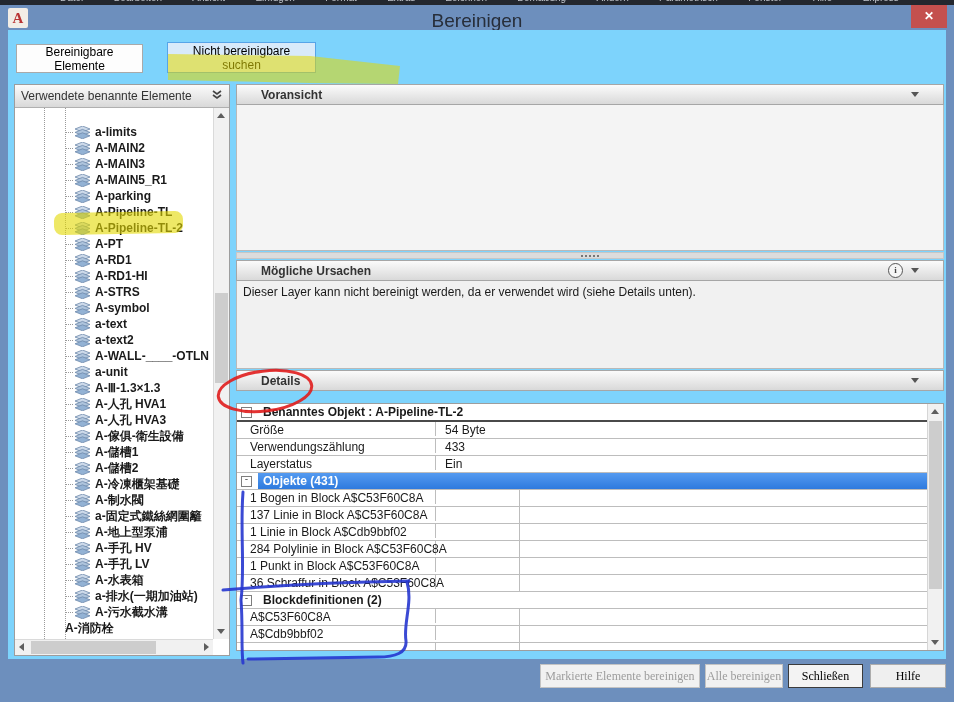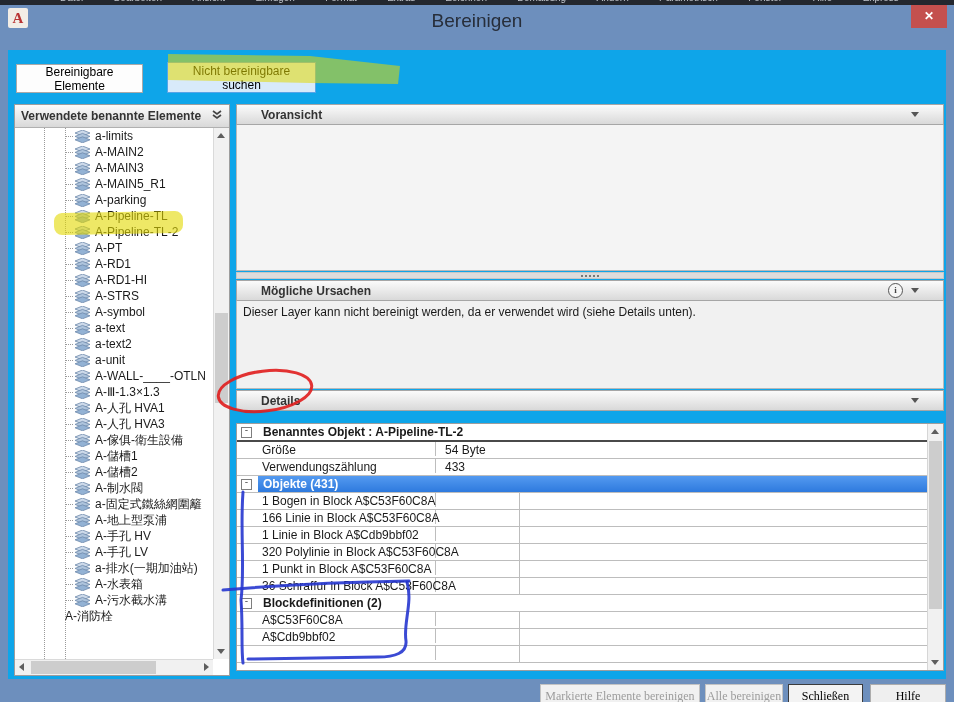--- a/index.html
+++ b/index.html
@@ -11,34 +11,34 @@
   #menubar span{font-size:10px;color:#c2c6cd;margin-top:-8px;white-space:nowrap;}
   
   #titlebar{position:absolute;left:0;top:5px;width:954px;height:25px;}
   #title{position:absolute;left:0;right:0;top:5px;text-align:center;font-size:19px;color:#272e3a;}
   #logo{position:absolute;left:8px;top:3px;width:20px;height:20px;background:#f2ede6;border-radius:2px;
         text-align:center;font-weight:bold;font-size:15px;line-height:20px;color:#b93434;
         font-family:"Liberation Serif",serif;}
   #closebtn{position:absolute;left:911px;top:0px;width:36px;height:23px;background:#c4504e;
             color:#fff;text-align:center;font-size:12px;line-height:23px;font-weight:bold;cursor:pointer;}
   
-  #client{position:absolute;left:8px;top:30px;width:938px;height:629px;background:#0ea5e9;margin-top:20px;}
+  #client{position:absolute;left:8px;top:30px;width:938px;height:629px;background:#7dd3fc;}
   
   .tabbtn{position:absolute;box-sizing:border-box;font-size:12px;display:flex;align-items:center;
           justify-content:center;cursor:pointer;}
   #tab1{left:8px;top:14px;width:127px;height:29px;background:#fdfdfd;border:1px solid #a9a9a9;}
   #tab2{left:159px;top:12px;width:149px;height:31px;background:#d8eafa;border:1px solid #56a4e8;}
   
   #treepanel{position:absolute;left:6px;top:54px;width:216px;height:572px;background:#fff;
              border:1px solid #9d9d9d;box-sizing:border-box;}
   .phead{background:linear-gradient(#fbfbfb,#d9d9d9);border-bottom:1px solid #b0b0b0;
-         font-weight:bold;font-size:12px;color:#333;display:flex;align-items:center;padding:0 6px;}
+         font-weight:normal;font-size:12px;color:#333;display:flex;align-items:center;padding:0 6px;}
   #treehead{height:22px;}
   #treehead .spacer{flex:1;}
-  #treeview{position:absolute;left:0;top:23px;right:16px;bottom:16px;overflow:hidden;padding-top:0;}
+  #treeview{position:absolute;left:0;top:23px;right:16px;bottom:16px;overflow:hidden;padding-top:16px;font-weight:bold;}
   .vdots{position:absolute;top:0;bottom:0;width:0;border-left:1px dotted #9a9a9a;}
   .titem{height:16px;display:flex;align-items:center;padding-left:50px;white-space:nowrap;cursor:default;}
   .titem .hdots{width:8px;height:0;border-top:1px dotted #9a9a9a;margin-right:1px;}
   .titem svg{flex:0 0 auto;margin-right:4px;}
   .tlabel{font-size:12px;}
   
   .sb{background:#f1f1f1;position:absolute;}
   .sbthumb{position:absolute;background:#cdcdcd;}
   .sbarrow{position:absolute;width:0;height:0;}
   .up{border-left:4px solid transparent;border-right:4px solid transparent;border-bottom:5px solid #5e5e5e;}
@@ -71,21 +71,21 @@
   #dethead{top:340px;}
   .infoicon{width:13px;height:13px;border:1px solid #555;border-radius:50%;font-size:9px;line-height:13px;
             text-align:center;color:#444;font-weight:bold;margin-right:8px;font-family:"Liberation Serif",serif;
             cursor:pointer;background:#f6f6f6;}
   
   #dettable{position:absolute;left:228px;top:373px;width:708px;height:248px;background:#fff;
             border:1px solid #9d9d9d;box-sizing:border-box;overflow:hidden;}
   #detail-rows{position:absolute;left:0;top:0;right:15px;bottom:0;}
   .drow{position:relative;height:16px;border-bottom:1px solid #bdbdbd;font-size:12px;line-height:16px;}
   .drow .c1{position:absolute;left:0;top:0;bottom:2px;width:199px;border-right:1px solid #bdbdbd;
-            padding-left:25px;box-sizing:border-box;white-space:nowrap;}
+            padding-left:13px;box-sizing:border-box;white-space:nowrap;}
   .drow .c2{position:absolute;left:199px;top:0;bottom:0;width:83px;border-right:1px solid #bdbdbd;}
   .drow .val{position:absolute;left:208px;top:0;white-space:nowrap;}
   .drow.group{font-weight:bold;}
   .drow.dark{border-bottom:2px solid #4a4a4a;}
   .expander{position:absolute;left:4px;top:3px;width:9px;height:9px;border:1px solid #7e7e7e;background:#fff;
             font:9px/7px "Liberation Mono",monospace;text-align:center;color:#333;cursor:pointer;}
   .gband{position:absolute;left:21px;right:0;top:0;bottom:0;padding-left:5px;white-space:nowrap;}
   .gband.sel{background:linear-gradient(#549af0,#2e7ade);color:#fff;}
   #det-vscroll{right:0;top:0;bottom:0;width:15px;border-left:1px solid #d6d6d6;}
   #det-vscroll .sbthumb{left:1px;right:1px;top:17px;height:168px;}
@@ -291,40 +291,40 @@
     <span class="tlabel">a-text2</span>
   </div>
 
   <div class="titem">
     <span class="hdots"></span>
     <svg width="17" height="13" viewBox="0 0 17 13">
       <path d="M8.5 0 L16 3 8.5 6 1 3 Z" fill="#cddaea" stroke="#6d89ab" stroke-width="0.8"></path>
       <path d="M8.5 3.4 L16 6.4 8.5 9.4 1 6.4 Z" fill="#aec4dc" stroke="#6d89ab" stroke-width="0.8"></path>
       <path d="M8.5 6.8 L16 9.8 8.5 12.8 1 9.8 Z" fill="#93b2d4" stroke="#6d89ab" stroke-width="0.8"></path>
     </svg>
+    <span class="tlabel">A-WALL-____-OTLN</span>
+  </div>
+
+  <div class="titem">
+    <span class="hdots"></span>
+    <svg width="17" height="13" viewBox="0 0 17 13">
+      <path d="M8.5 0 L16 3 8.5 6 1 3 Z" fill="#cddaea" stroke="#6d89ab" stroke-width="0.8"></path>
+      <path d="M8.5 3.4 L16 6.4 8.5 9.4 1 6.4 Z" fill="#aec4dc" stroke="#6d89ab" stroke-width="0.8"></path>
+      <path d="M8.5 6.8 L16 9.8 8.5 12.8 1 9.8 Z" fill="#93b2d4" stroke="#6d89ab" stroke-width="0.8"></path>
+    </svg>
     <span class="tlabel">a-unit</span>
   </div>
 
   <div class="titem">
     <span class="hdots"></span>
     <svg width="17" height="13" viewBox="0 0 17 13">
       <path d="M8.5 0 L16 3 8.5 6 1 3 Z" fill="#cddaea" stroke="#6d89ab" stroke-width="0.8"></path>
       <path d="M8.5 3.4 L16 6.4 8.5 9.4 1 6.4 Z" fill="#aec4dc" stroke="#6d89ab" stroke-width="0.8"></path>
       <path d="M8.5 6.8 L16 9.8 8.5 12.8 1 9.8 Z" fill="#93b2d4" stroke="#6d89ab" stroke-width="0.8"></path>
     </svg>
-    <span class="tlabel">A-WALL-____-OTLN</span>
-  </div>
-
-  <div class="titem">
-    <span class="hdots"></span>
-    <svg width="17" height="13" viewBox="0 0 17 13">
-      <path d="M8.5 0 L16 3 8.5 6 1 3 Z" fill="#cddaea" stroke="#6d89ab" stroke-width="0.8"></path>
-      <path d="M8.5 3.4 L16 6.4 8.5 9.4 1 6.4 Z" fill="#aec4dc" stroke="#6d89ab" stroke-width="0.8"></path>
-      <path d="M8.5 6.8 L16 9.8 8.5 12.8 1 9.8 Z" fill="#93b2d4" stroke="#6d89ab" stroke-width="0.8"></path>
-    </svg>
     <span class="tlabel">A-Ⅲ-1.3×1.3</span>
   </div>
 
   <div class="titem">
     <span class="hdots"></span>
     <svg width="17" height="13" viewBox="0 0 17 13">
       <path d="M8.5 0 L16 3 8.5 6 1 3 Z" fill="#cddaea" stroke="#6d89ab" stroke-width="0.8"></path>
       <path d="M8.5 3.4 L16 6.4 8.5 9.4 1 6.4 Z" fill="#aec4dc" stroke="#6d89ab" stroke-width="0.8"></path>
       <path d="M8.5 6.8 L16 9.8 8.5 12.8 1 9.8 Z" fill="#93b2d4" stroke="#6d89ab" stroke-width="0.8"></path>
     </svg>
@@ -364,20 +364,29 @@
   <div class="titem">
     <span class="hdots"></span>
     <svg width="17" height="13" viewBox="0 0 17 13">
       <path d="M8.5 0 L16 3 8.5 6 1 3 Z" fill="#cddaea" stroke="#6d89ab" stroke-width="0.8"></path>
       <path d="M8.5 3.4 L16 6.4 8.5 9.4 1 6.4 Z" fill="#aec4dc" stroke="#6d89ab" stroke-width="0.8"></path>
       <path d="M8.5 6.8 L16 9.8 8.5 12.8 1 9.8 Z" fill="#93b2d4" stroke="#6d89ab" stroke-width="0.8"></path>
     </svg>
     <span class="tlabel">A-儲槽2</span>
   </div>
 
+  <div class="titem">
+    <span class="hdots"></span>
+    <svg width="17" height="13" viewBox="0 0 17 13">
+      <path d="M8.5 0 L16 3 8.5 6 1 3 Z" fill="#cddaea" stroke="#6d89ab" stroke-width="0.8"></path>
+      <path d="M8.5 3.4 L16 6.4 8.5 9.4 1 6.4 Z" fill="#aec4dc" stroke="#6d89ab" stroke-width="0.8"></path>
+      <path d="M8.5 6.8 L16 9.8 8.5 12.8 1 9.8 Z" fill="#93b2d4" stroke="#6d89ab" stroke-width="0.8"></path>
+    </svg>
+    <span class="tlabel">A-冷凍櫃架基礎</span>
+  </div>
 
   <div class="titem">
     <span class="hdots"></span>
     <svg width="17" height="13" viewBox="0 0 17 13">
       <path d="M8.5 0 L16 3 8.5 6 1 3 Z" fill="#cddaea" stroke="#6d89ab" stroke-width="0.8"></path>
       <path d="M8.5 3.4 L16 6.4 8.5 9.4 1 6.4 Z" fill="#aec4dc" stroke="#6d89ab" stroke-width="0.8"></path>
       <path d="M8.5 6.8 L16 9.8 8.5 12.8 1 9.8 Z" fill="#93b2d4" stroke="#6d89ab" stroke-width="0.8"></path>
     </svg>
     <span class="tlabel">A-制水閥</span>
   </div>
@@ -422,31 +431,31 @@
     <span class="tlabel">A-手孔 LV</span>
   </div>
 
   <div class="titem">
     <span class="hdots"></span>
     <svg width="17" height="13" viewBox="0 0 17 13">
       <path d="M8.5 0 L16 3 8.5 6 1 3 Z" fill="#cddaea" stroke="#6d89ab" stroke-width="0.8"></path>
       <path d="M8.5 3.4 L16 6.4 8.5 9.4 1 6.4 Z" fill="#aec4dc" stroke="#6d89ab" stroke-width="0.8"></path>
       <path d="M8.5 6.8 L16 9.8 8.5 12.8 1 9.8 Z" fill="#93b2d4" stroke="#6d89ab" stroke-width="0.8"></path>
     </svg>
+    <span class="tlabel">A-水表箱</span>
+  </div>
+
+  <div class="titem">
+    <span class="hdots"></span>
+    <svg width="17" height="13" viewBox="0 0 17 13">
+      <path d="M8.5 0 L16 3 8.5 6 1 3 Z" fill="#cddaea" stroke="#6d89ab" stroke-width="0.8"></path>
+      <path d="M8.5 3.4 L16 6.4 8.5 9.4 1 6.4 Z" fill="#aec4dc" stroke="#6d89ab" stroke-width="0.8"></path>
+      <path d="M8.5 6.8 L16 9.8 8.5 12.8 1 9.8 Z" fill="#93b2d4" stroke="#6d89ab" stroke-width="0.8"></path>
+    </svg>
     <span class="tlabel">a-排水(一期加油站)</span>
-  </div>
-
-  <div class="titem">
-    <span class="hdots"></span>
-    <svg width="17" height="13" viewBox="0 0 17 13">
-      <path d="M8.5 0 L16 3 8.5 6 1 3 Z" fill="#cddaea" stroke="#6d89ab" stroke-width="0.8"></path>
-      <path d="M8.5 3.4 L16 6.4 8.5 9.4 1 6.4 Z" fill="#aec4dc" stroke="#6d89ab" stroke-width="0.8"></path>
-      <path d="M8.5 6.8 L16 9.8 8.5 12.8 1 9.8 Z" fill="#93b2d4" stroke="#6d89ab" stroke-width="0.8"></path>
-    </svg>
-    <span class="tlabel">A-水表箱</span>
   </div>
 
   <div class="titem">
     <span class="hdots"></span>
     <svg width="17" height="13" viewBox="0 0 17 13">
       <path d="M8.5 0 L16 3 8.5 6 1 3 Z" fill="#cddaea" stroke="#6d89ab" stroke-width="0.8"></path>
       <path d="M8.5 3.4 L16 6.4 8.5 9.4 1 6.4 Z" fill="#aec4dc" stroke="#6d89ab" stroke-width="0.8"></path>
       <path d="M8.5 6.8 L16 9.8 8.5 12.8 1 9.8 Z" fill="#93b2d4" stroke="#6d89ab" stroke-width="0.8"></path>
     </svg>
     <span class="tlabel">A-污水截水溝</span>
@@ -513,38 +522,42 @@
             <span class="gband">Benanntes Objekt : A-Pipeline-TL-2</span>
           </div>
           <div class="drow prop">
             <span class="c1">Größe</span>
             <span class="val">54 Byte</span>
           </div>
           <div class="drow prop">
             <span class="c1">Verwendungszählung</span>
             <span class="val">433</span>
           </div>
+          <div class="drow prop">
+            <span class="c1">Layerstatus</span>
+            <span class="val">Ein</span>
+          </div>
           <div class="drow group">
             <span class="expander">-</span>
             <span class="gband sel">Objekte (431)</span>
           </div>
           <div class="drow item">
             <span class="c1">1 Bogen in Block A$C53F60C8A</span>
             <span class="c2"></span>
           </div>
           <div class="drow item">
-            <span class="c1">166 Linie in Block A$C53F60C8A</span>
+            <span class="c1">137 Linie in Block A$C53F60C8A</span>
             <span class="c2"></span>
           </div>
           <div class="drow item">
             <span class="c1">1 Linie in Block A$Cdb9bbf02</span>
             <span class="c2"></span>
           </div>
           <div class="drow item">
-            <span class="c1">320 Polylinie in Block A$C53F60C8A</span>
+            <span class="c1">284 Polylinie in Block A$C53F60C8A</span>
             <span class="c2"></span>
           </div>
           <div class="drow item">
             <span class="c1">1 Punkt in Block A$C53F60C8A</span>
             <span class="c2"></span>
           </div>
           <div class="drow item">
             <span class="c1">36 Schraffur in Block A$C53F60C8A</span>
             <span class="c2"></span>
           </div>

